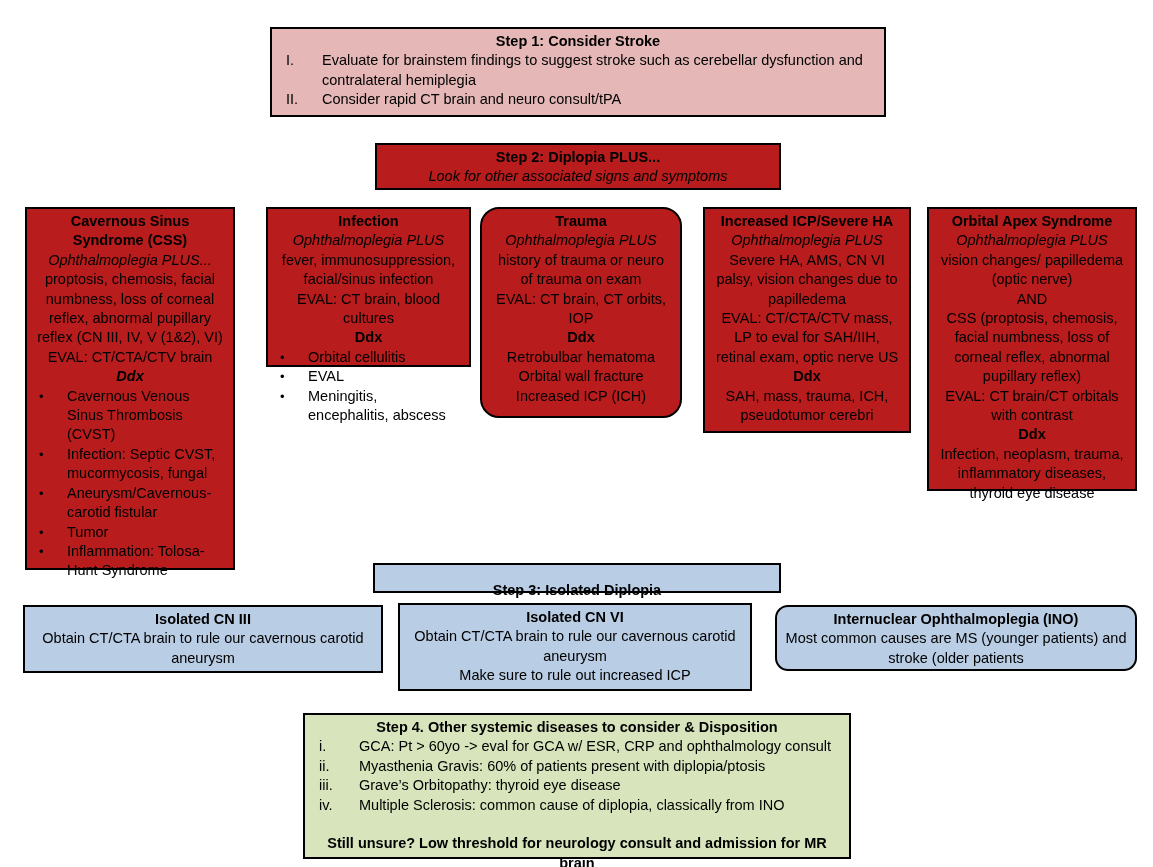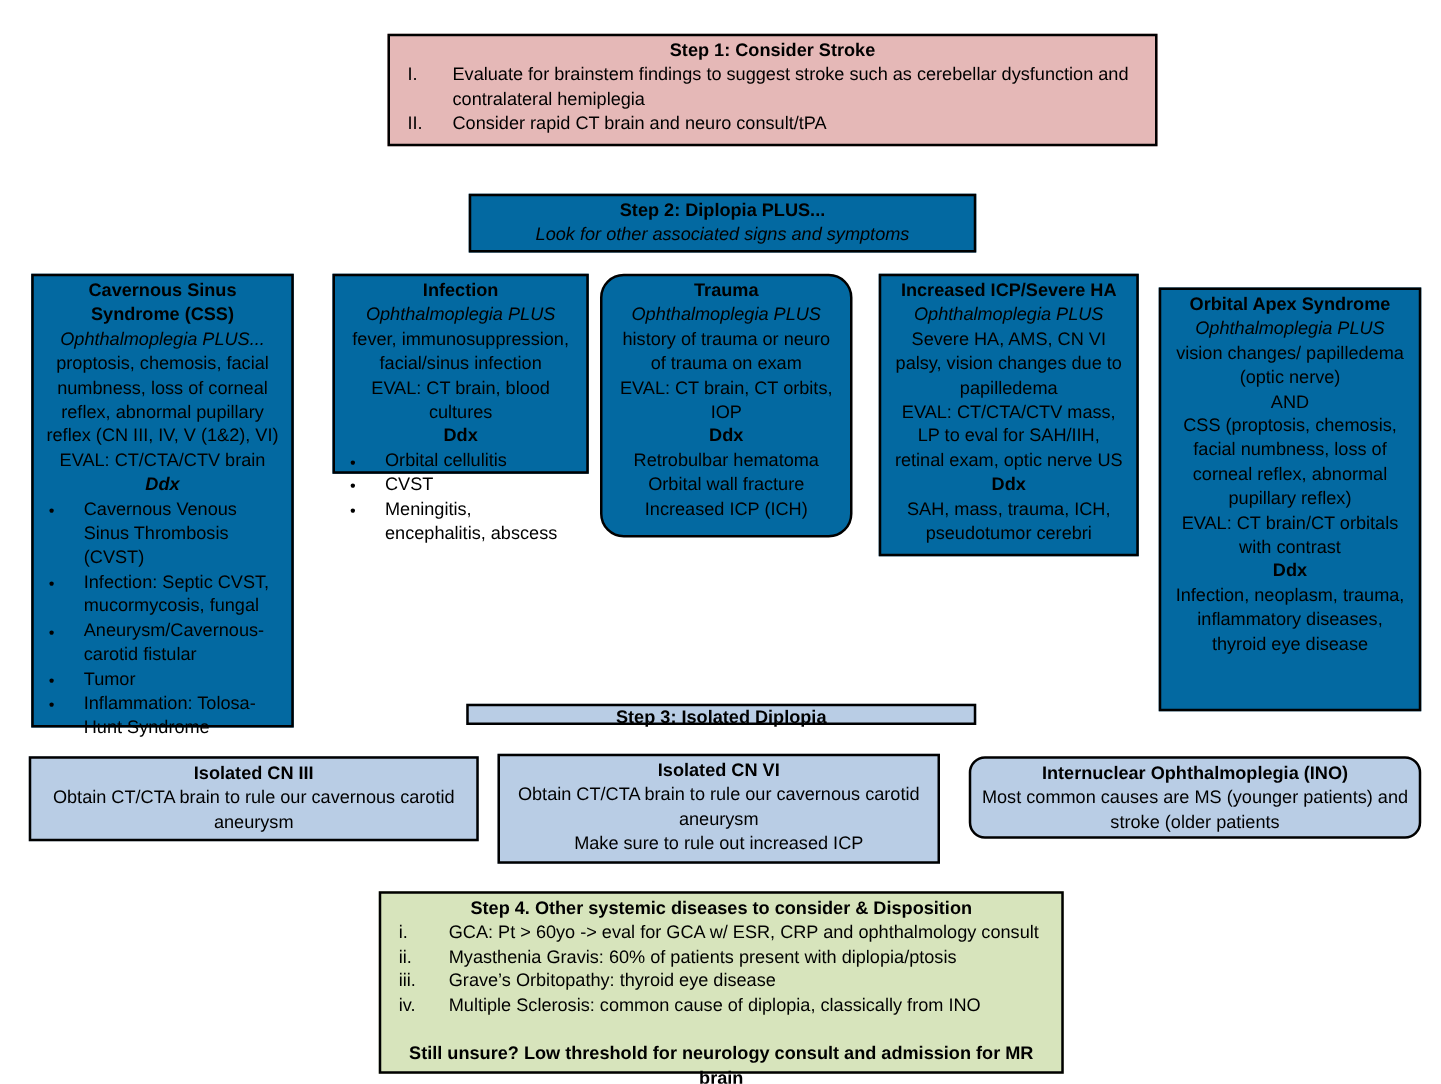--- a/index.html
+++ b/index.html
@@ -12,41 +12,41 @@
   .box {
     position:absolute;
     box-sizing:border-box;
     border:2px solid #000;
     font-size:14.5px;
     line-height:19.4px;
     text-align:center;
     padding:3px 8px;
   }
   .pink   { background:#E5B8B7; }
-  .purple { background:#0369a1;margin-top:12px; }
+  .purple { background:#b91c1c; }
   .blue   { background:#B9CDE5; }
   .green  { background:#D7E4BC; }
   .bold   { font-weight:bold; }
   .italic { font-style:italic; }
   .bolditalic { font-weight:bold; font-style:italic; }
   .num-list { text-align:left; }
   .num-row { display:grid; grid-template-columns:36px 1fr; column-gap:0; text-align:left; padding-left:6px; }
   .num-row .n { }
   .bullets { text-align:left; }
   .bullet-row { display:grid; grid-template-columns:28px 1fr; text-align:left; padding-left:4px; }
   .bullet-row .dot { font-size:13px; }
   
-  #step1 { left:270px; top:27px;  width:616px; height:90px;margin-left:40px; }
+  #step1 { left:270px; top:27px;  width:616px; height:90px; }
   #step2 { left:375px; top:143px; width:406px; height:47px; }
   #box-css       { left:25px;  top:207px; width:210px; height:363px; }
   #box-infection { left:266px; top:207px; width:205px; height:160px; }
   #box-trauma    { left:480px; top:207px; width:202px; height:211px;border-radius:19px; }
   #box-icp       { left:703px; top:207px; width:208px; height:226px; }
-  #box-apex      { left:927px; top:218px; width:210px; height:339px; }
-  #step3 { left:373px; top:563px; width:408px; height:17px; padding-top:0; }
+  #box-apex      { left:927px; top:207px; width:210px; height:284px; }
+  #step3 { left:373px; top:563px; width:408px; height:30px; padding-top:16px; }
   #box-cn3 { left:23px;  top:605px; width:360px; height:68px; }
   #box-cn6 { left:398px; top:603px; width:354px; height:88px; }
   #box-ino { left:775px; top:605px; width:362px; height:66px;border-radius:13px; }
   #step4 { left:303px; top:713px; width:548px; height:146px; }
   #step4 .num-row { grid-template-columns:40px 1fr; padding-left:6px; }
   .footer-line { margin-top:19.4px; }
 </style>
 </head>
 <body>
 
@@ -105,21 +105,21 @@
   <div>fever, immunosuppression, facial/sinus infection</div>
   <div>EVAL: CT brain, blood cultures</div>
   <div class="bold">Ddx</div>
   <div class="bullets">
     <div class="bullet-row">
         <span class="dot">•</span>
         <span>Orbital cellulitis</span>
       </div>
     <div class="bullet-row">
         <span class="dot">•</span>
-        <span>CVST</span>
+        <span>EVAL</span>
       </div>
     <div class="bullet-row">
         <span class="dot">•</span>
         <span>Meningitis, encephalitis, abscess</span>
       </div>
   </div>
 </div>
 
 <div id="box-trauma" class="box purple">
   <div class="bold">Trauma</div>

